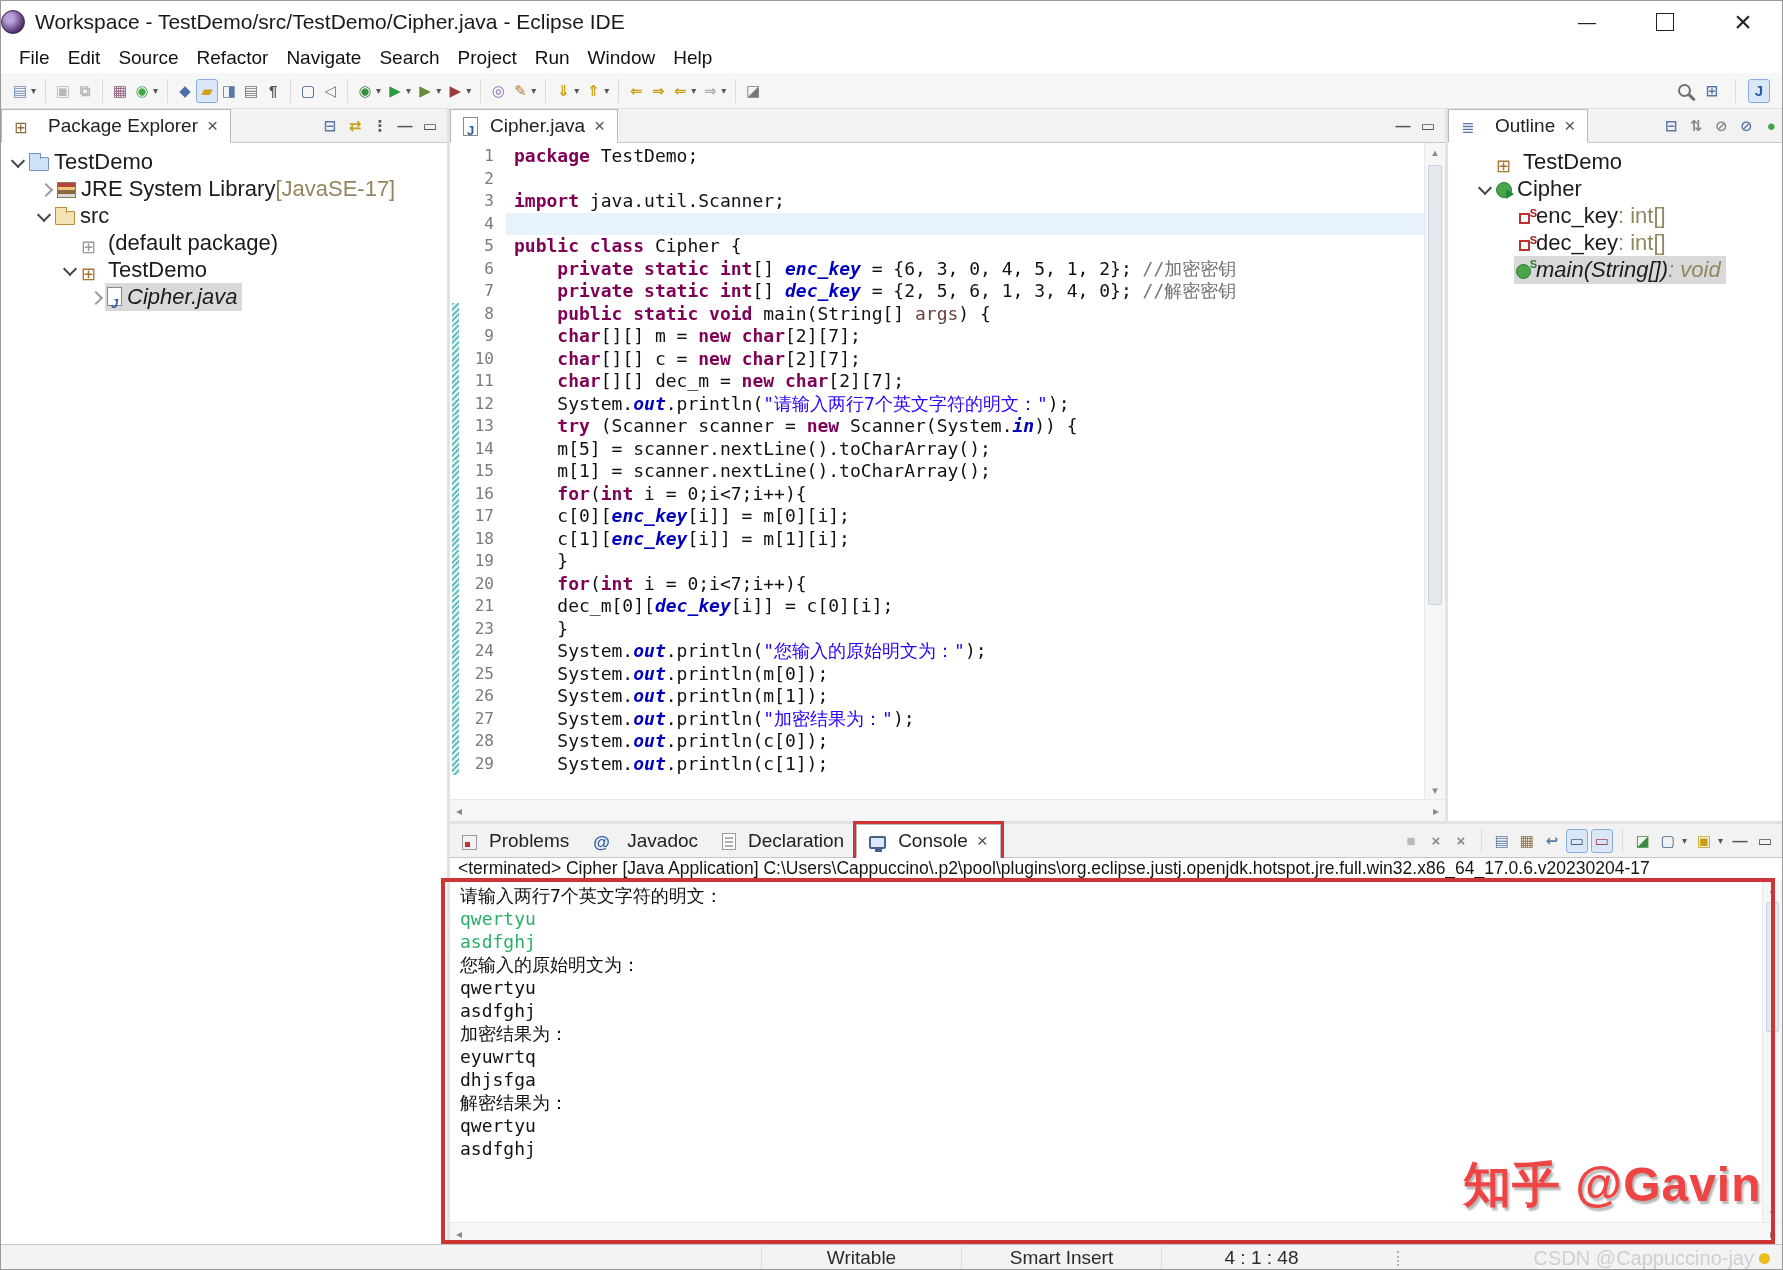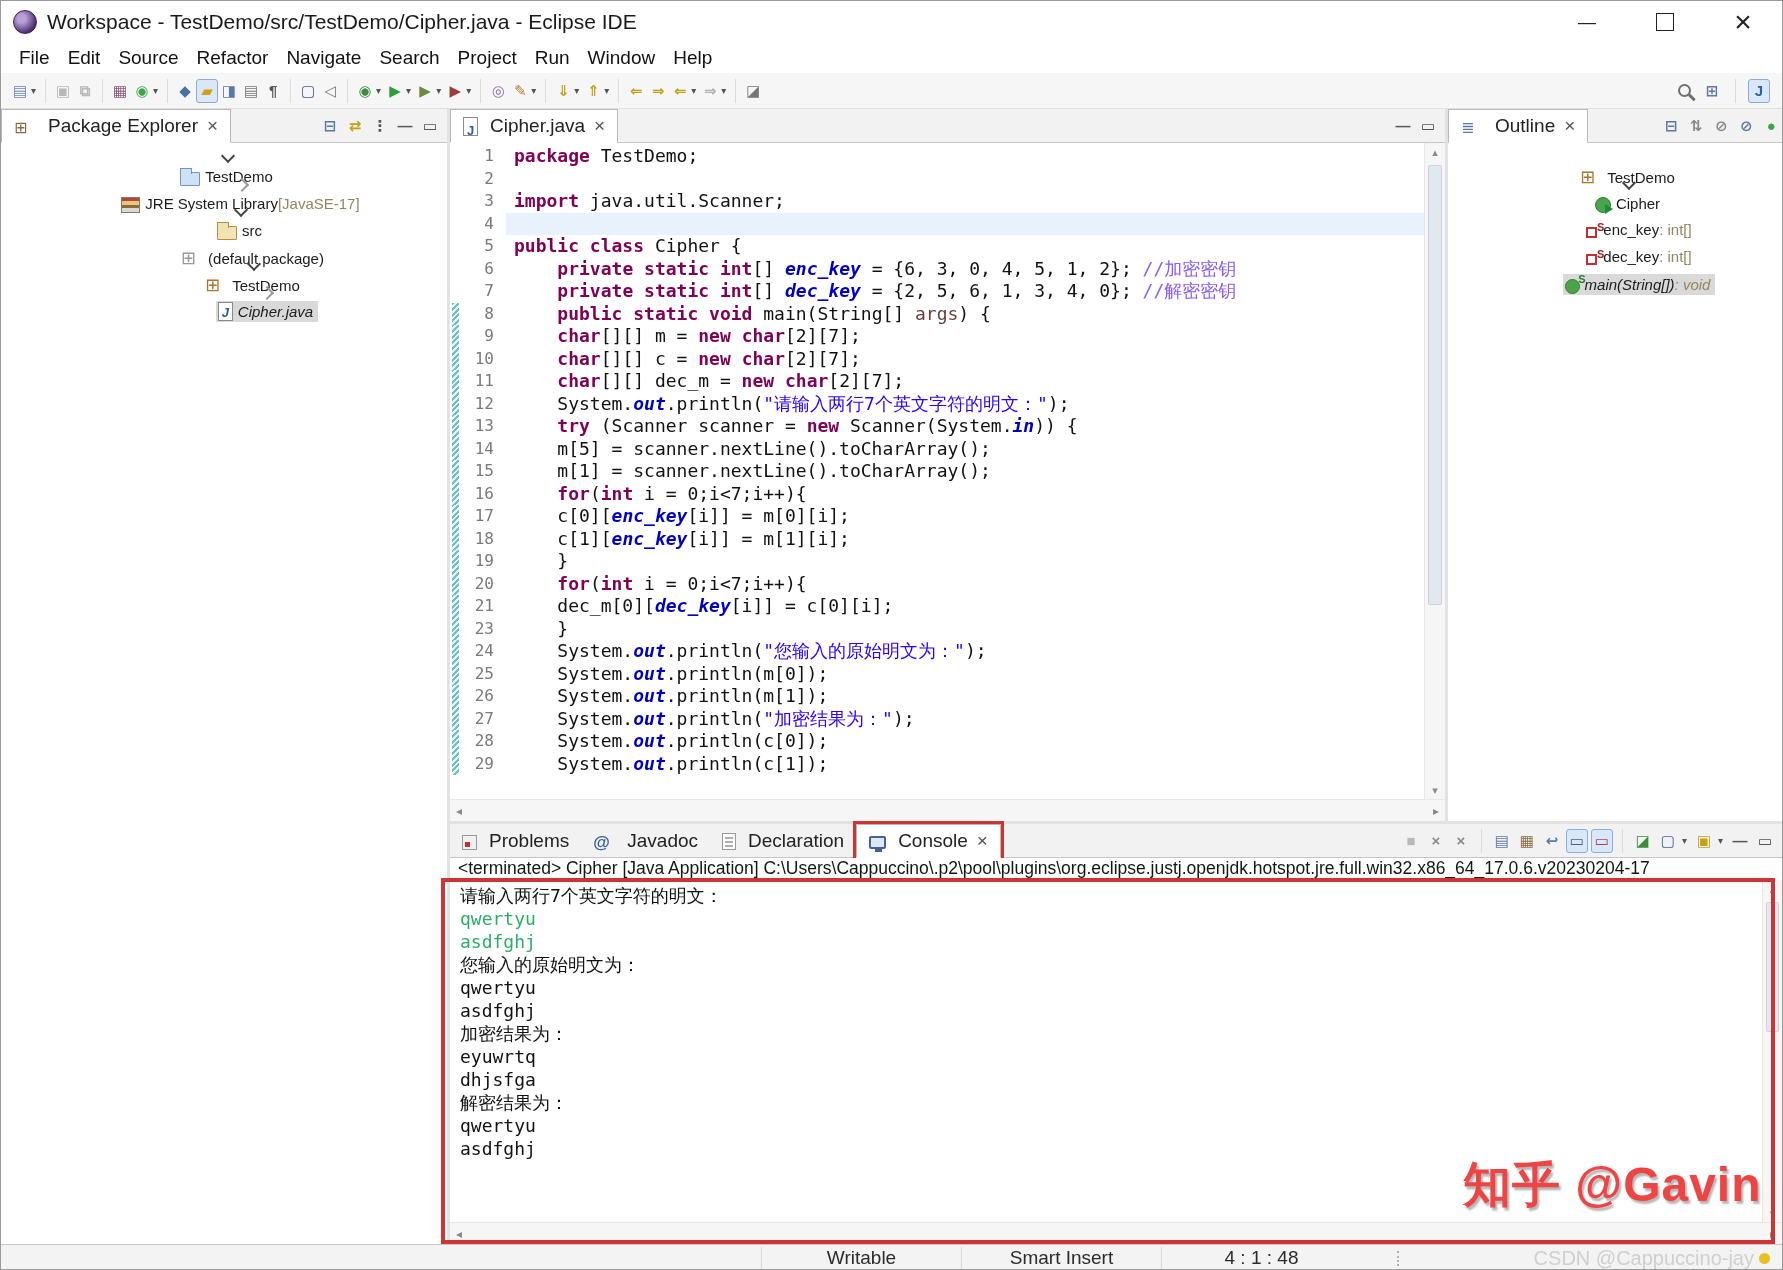--- a/index.html
+++ b/index.html
@@ -1,20 +1,20 @@
 <!DOCTYPE html>
 <html><head>
 <meta charset="utf-8">
 <style>
   * { box-sizing: border-box; margin: 0; padding: 0; }
   body { background:#888; font-family:"Liberation Sans","DejaVu Sans",sans-serif; }
   #app { position:relative; width:1783px; height:1270px; background:#fff; overflow:hidden; border:1px solid #9a9a9a; }
 
   
-  .titlebar { height:42px; display:flex; align-items:center; background:#fff; padding-left:12px; }
+  .titlebar { height:42px; display:flex; align-items:center; background:#fff; }
   .applogo { width:24px; height:24px; border-radius:50%; flex:none;
              background:radial-gradient(circle at 35% 35%, #b9a0d8 0 20%, #51306e 70%, #2a1838 100%);
              border:1px solid #3a2450; }
   .wtitle { margin-left:10px; font-size:21px; color:#1a1a1a; white-space:nowrap; }
   .wctrls { margin-left:auto; display:flex; align-items:center; height:100%; }
   .wc { width:78px; height:100%; display:flex; align-items:center; justify-content:center; color:#222; }
   .wc-min::before { content:"—"; font-size:18px; }
   .wc-max::before { content:""; width:16px; height:16px; border:1.5px solid #222; display:block; }
   .wc-close::before { content:"×"; font-size:30px; font-weight:300; line-height:16px; }
 
@@ -49,21 +49,21 @@
   .tab { display:flex; align-items:center; gap:7px; padding:0 12px; font-size:19px; color:#222; white-space:nowrap; }
   .tab.active { background:#fff; border:1px solid #b9b9b9; border-bottom-color:#fff; margin-bottom:-1px; }
   .tab.annotated { outline:3px solid #cf3434; outline-offset:0px; }
   .tclose::before { content:"×"; }
   .tclose { color:#555; font-size:19px; margin-left:2px; }
   .spring { flex:1; }
   .vtb { display:flex; align-items:center; gap:3px; padding-right:6px; }
 
   
   .treewrap { flex:1; background:#fff; overflow:hidden; padding-top:5px; }
-  .trow { display:flex; align-items:center; height:27px; font-size:15px; color:#1b1b1b; white-space:nowrap;flex-direction:column; }
+  .trow { display:flex; align-items:center; height:27px; font-size:22px; color:#1b1b1b; white-space:nowrap; }
   .chev { width:18px; height:18px; position:relative; flex:none; }
   .chev.open::after { content:""; position:absolute; left:4px; top:3px; width:8px; height:8px; border-right:2px solid #444; border-bottom:2px solid #444; transform:rotate(45deg); }
   .chev.closed::after { content:""; position:absolute; left:4px; top:5px; width:8px; height:8px; border-right:2px solid #9a9a9a; border-bottom:2px solid #9a9a9a; transform:rotate(-45deg); }
   .hl { display:inline-flex; align-items:center; padding:1px 5px 1px 2px; }
   .sel .hl { background:#d9d9d9;font-style:italic; }
   .tsuffix { color:#93865f; }
 
   
   .ic { display:inline-block; position:relative; width:22px; height:20px; margin-right:5px; flex:none; }
   .ic-project { width:20px; height:14px; margin-top:5px; background:#cfe1f7; border:1px solid #6f93c4; border-radius:1px; }
@@ -96,21 +96,21 @@
   .codewrap { flex:1; display:flex; overflow:hidden; }
   .codearea { flex:1; overflow:hidden; padding-top:2px; }
   .cline { display:flex; font:18px/22.5px "DejaVu Sans Mono",monospace; white-space:pre; }
   .gut { width:56px; padding-right:12px; text-align:right; color:#7a7a7a; flex:none; position:relative; font-size:16px; }
   .gut.chg::before { content:""; position:absolute; left:2px; top:0; bottom:0; width:7px;
                      background:repeating-linear-gradient(135deg,#6fc0c0 0 2px,#e6f4f4 2px 4px); }
   .ctext { flex:1; padding-left:8px; }
   .cline.cur .ctext { background:#e8f2fc; }
   .sy-k { color:#7f0055; font-weight:bold; }
   .sy-s { color:#2a00ff; }
-  .sy-c { color:#8b5cf6; }
+  .sy-c { color:#737373; }
   .sy-f { color:#0000c0; font-style:italic; font-weight:bold; }
   .sy-a { color:#6a3e3e; }
   .sy-p { color:#111; }
 
   .vscroll { width:21px; flex:none; background:#f6f6f6; border-left:1px solid #e8e8e8; position:relative; }
   .varr { height:18px; display:flex; align-items:center; justify-content:center; color:#8a8a8a; font-size:11px; }
   .varr-up::before { content:"▴"; }
   .varr-dn::before { content:"▾"; }
   .varr-dn { position:absolute; bottom:0; left:0; right:0; }
   .vthumb { position:absolute; left:3px; right:3px; background:#e3e8ee; border:1px solid #c9d3df; border-radius:2px; }

